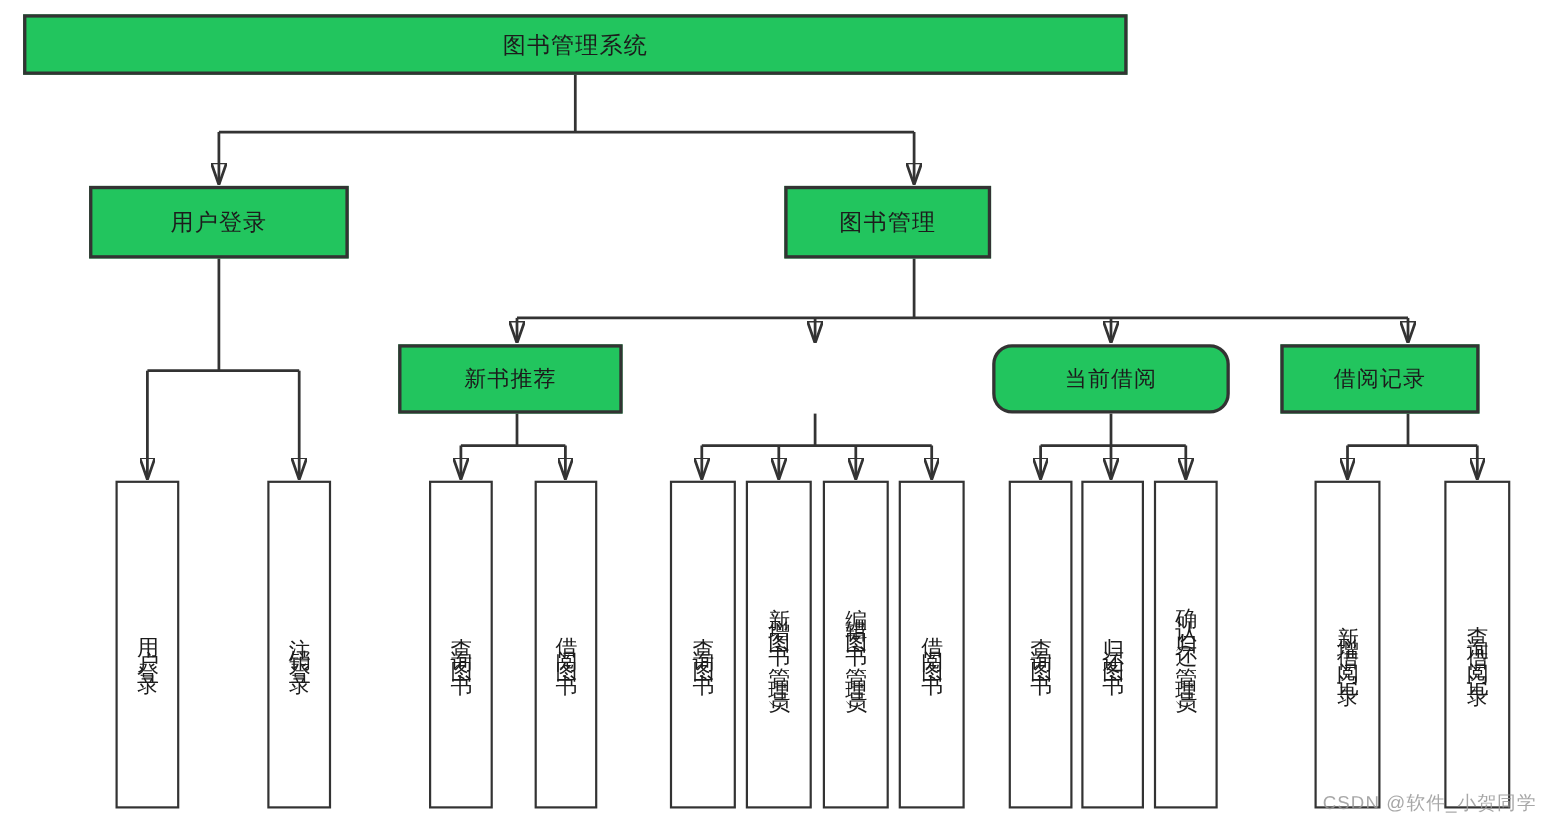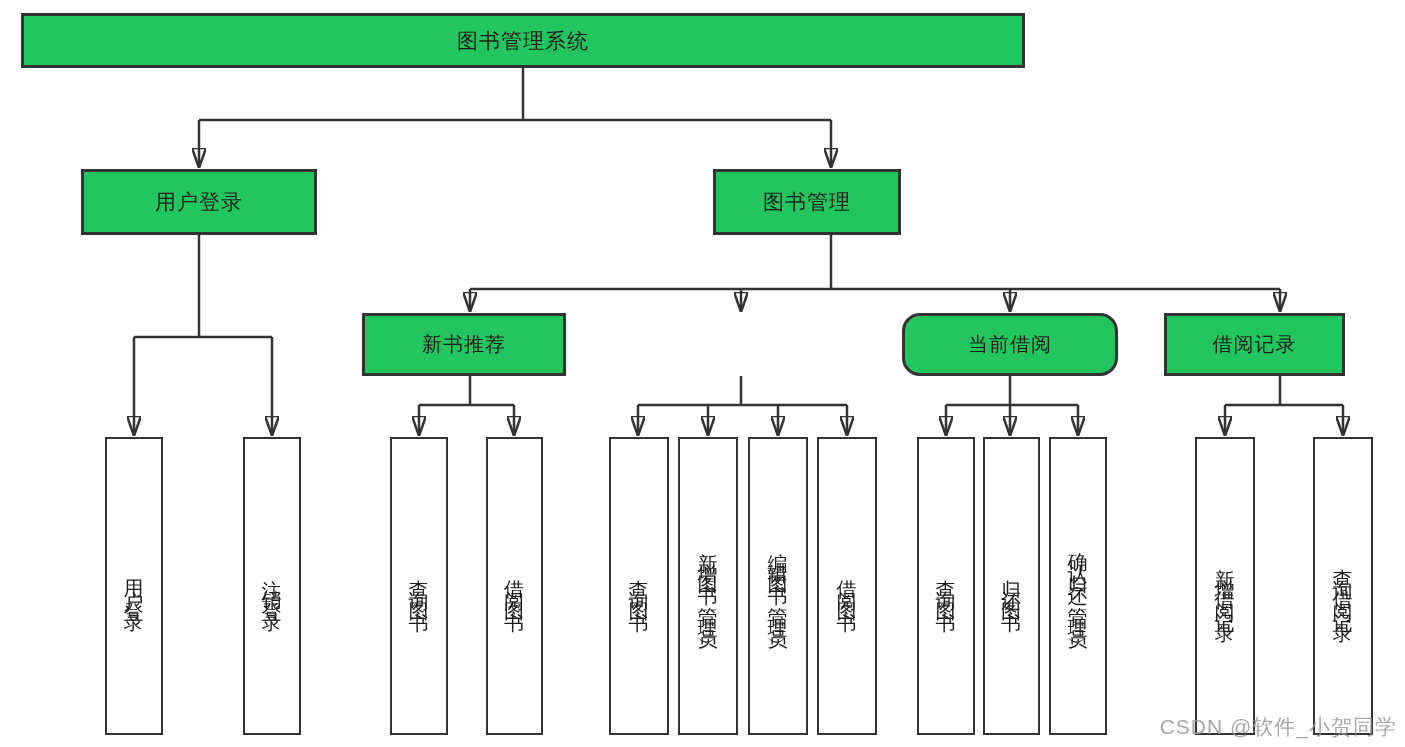--- a/index.html
+++ b/index.html
@@ -60,21 +60,21 @@
     writing-mode: vertical-lr;
     text-orientation: mixed;
     font-size: 20px;
     line-height: 1;
     letter-spacing: 11px;
   }
   .watermark {
     position: absolute;
     right: 8px;
     bottom: 6px;
-    font-size: 21px;
+    font-size: 17px;
     color: rgba(152, 152, 152, 0.85);
     letter-spacing: 1px;
     white-space: nowrap;
     margin-left: 22px;
   }
 </style>
 </head>
 <body>
 
 <div class="canvas">

